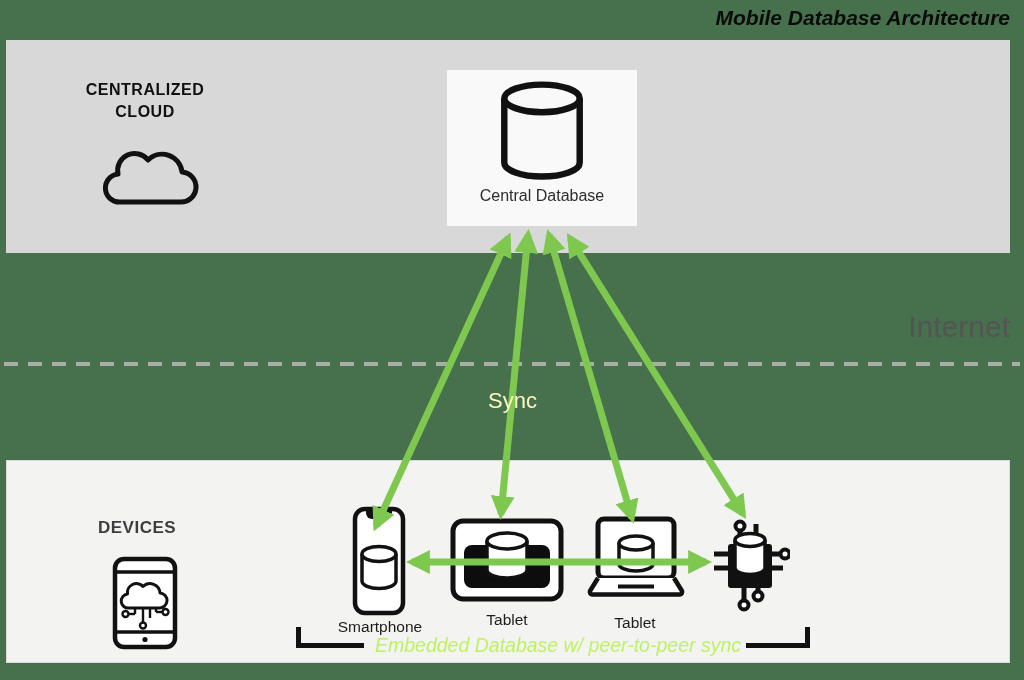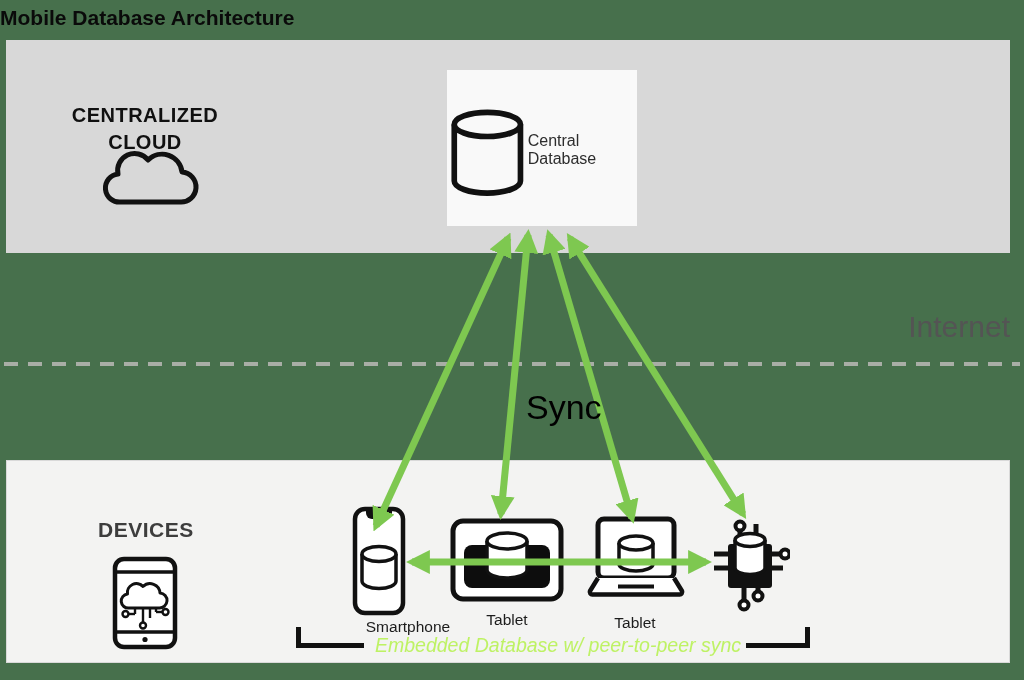--- a/index.html
+++ b/index.html
@@ -8,22 +8,22 @@
     position: relative;
     width: 1024px; height: 680px;
     background: #47704c;
     font-family: "Liberation Sans", sans-serif;
     overflow: hidden;
   }
   .abs { position: absolute; }
 
   .diagram-title {
     left: 0; top: 6px; width: 1010px;
-    text-align: left;
-    font-size: 21px; font-weight: bold; 
+    text-align: right;
+    font-size: 21px; font-weight: bold; font-style: italic;
     color: #0a0a0a;
     z-index: 2;
   }
 
   .cloud-band {
     left: 6px; top: 40px; width: 1004px; height: 213px;
     background: #d8d8d8;
     z-index: 1;
   }
   .devices-band {
@@ -33,70 +33,70 @@
     z-index: 1;
   }
 
   .zone-label {
     font-weight: bold;
     color: #101010;
     white-space: pre-line;
     text-align: center;
   }
   .cloud-zone-label {
-    left: 40px; top: 102px; width: 210px;
-    font-size: 20px; line-height: 1.35;
+    left: 40px; top: 79px; width: 210px;
+    font-size: 16px; line-height: 1.35;
     letter-spacing: 0.5px;
     z-index: 2;
   }
   .devices-zone-label {
     left: 98px; top: 518px;
-    font-size: 21px;
+    font-size: 17px;
     color: #3d3d3d;
     letter-spacing: 0.5px;
     z-index: 2;
     text-align: center;
   }
 
   .db-box {
     left: 447px; top: 70px; width: 190px; height: 156px;
     background: #f9f9f9;
     z-index: 2;
-    display: flex; flex-direction: row; align-items: center;
+    display: flex; flex-direction: column; align-items: center;
   }
   .db-box svg { margin-top: 10px; }
   .db-box-label {
     margin-top: 4px;
     font-size: 16px; color: #2d2d2d;
   }
 
   .internet-label {
     right: 14px; top: 310px;
     font-size: 30px; color: #545454;
     z-index: 6;
     margin-left: 8px;
   }
   .internet-divider {
     left: 4px; top: 362px; width: 1016px; height: 4px;
     background: repeating-linear-gradient(90deg, #a9aea6 0 14px, transparent 14px 24px);
     z-index: 2;
   }
   .sync-label {
-    left: 526px; top: 388px;
-    font-size: 34px; color: #000000;
+    left: 488px; top: 388px;
+    font-size: 22px; color: #fef9c3;
     z-index: 6;
   }
 
   .device-node { z-index: 3; }
   .device-label {
     font-size: 15.5px; color: #1c1c1c;
     text-align: center;
     z-index: 3;
   }
-  .lbl-smartphone { left: 330px; top: 618px; width: 100px; margin-left: 28px; }
+  .lbl-smartphone { left: 330px; top: 618px; width: 100px; }
   .lbl-tablet     { left: 457px; top: 611px; width: 100px; }
   .lbl-laptop     { left: 585px; top: 614px; width: 100px; }
 
   .arrow-layer {
     left: 0; top: 0; width: 1024px; height: 680px;
     z-index: 5;
     pointer-events: none;
   }
 
   .bracket-left {

